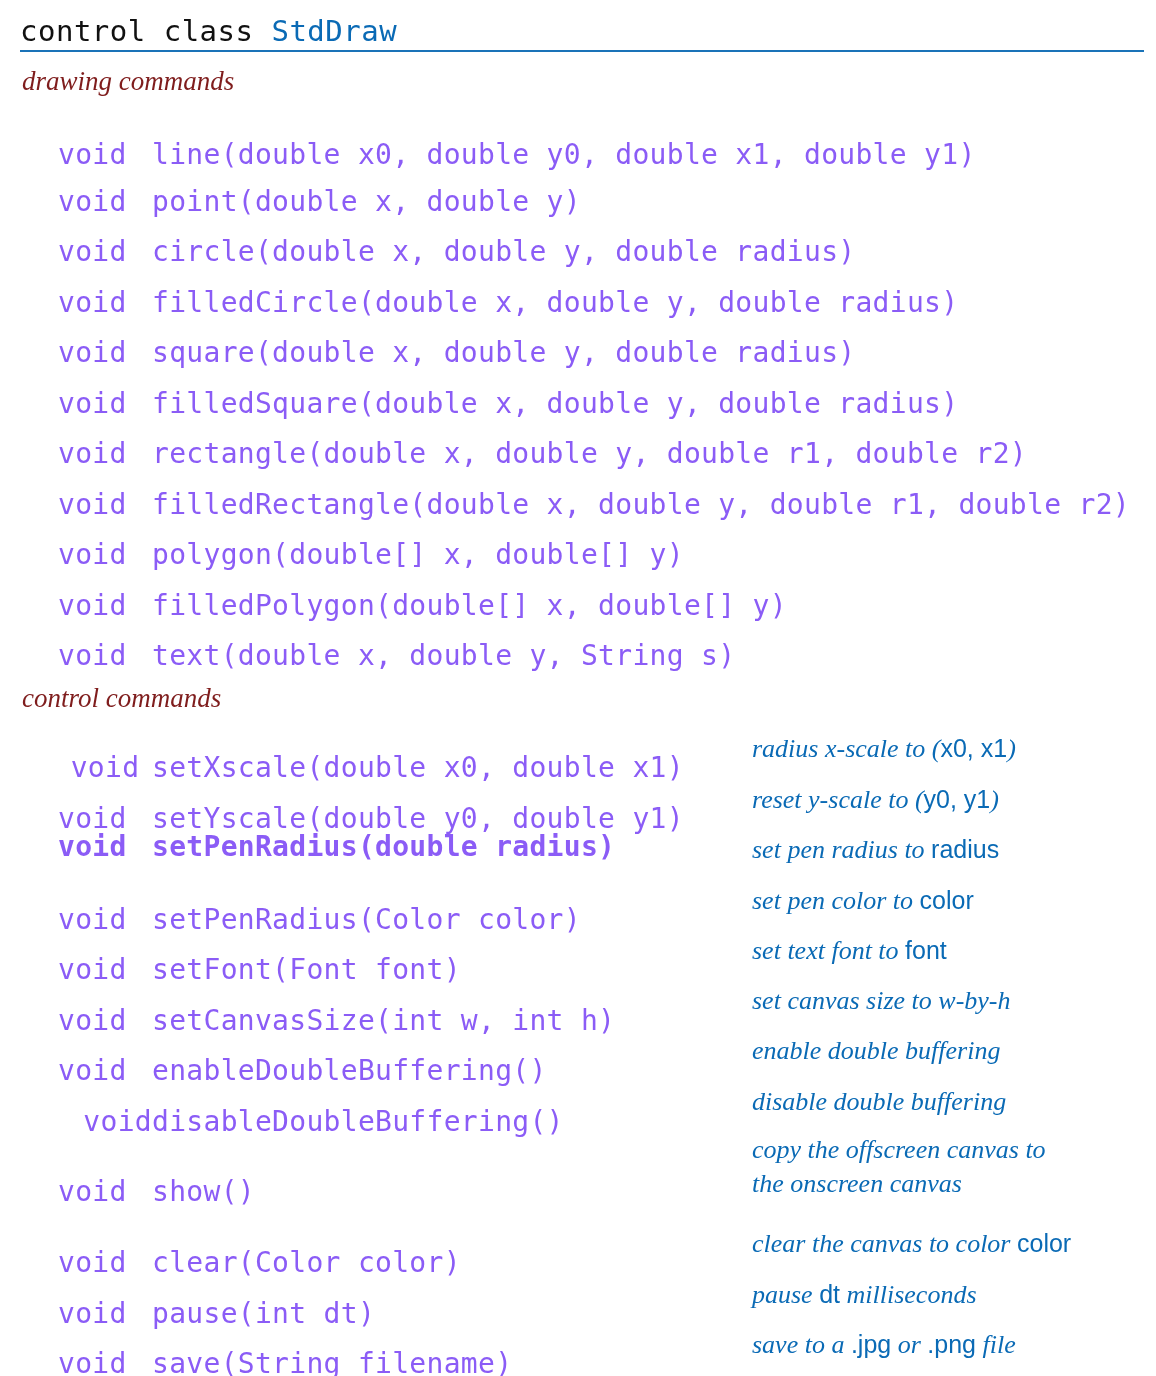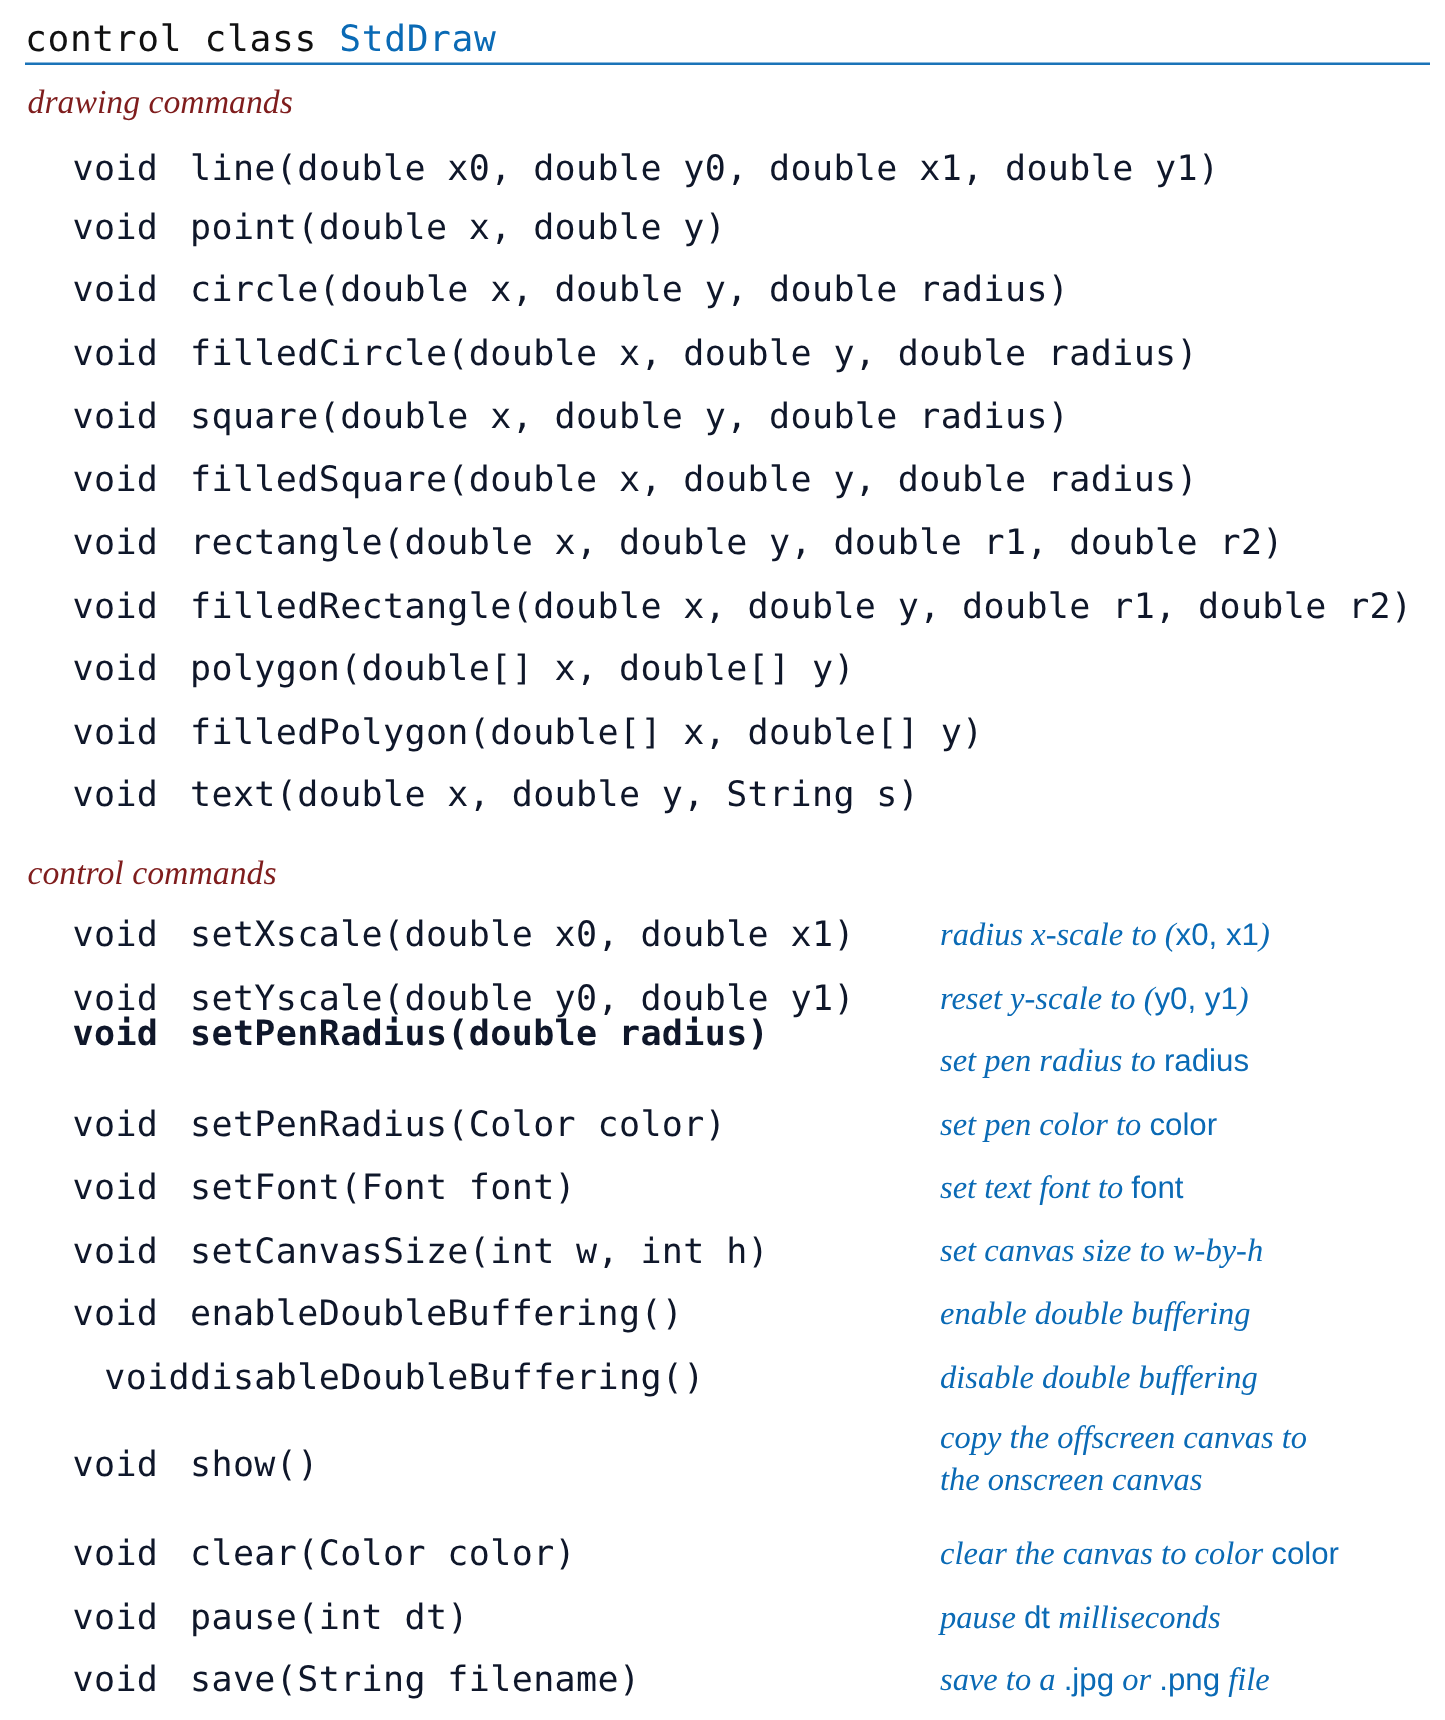--- a/index.html
+++ b/index.html
@@ -10,21 +10,21 @@
     position: absolute; left: 20px; top: 12px; width: 1124px; height: 38px;
     border-bottom: 2px solid #1a73b8;
   }
   .header .title { font-size: 29px; color: #111; letter-spacing: 0.5px; line-height: 38px; }
   .header .cls { color: #0a6ab5; margin-top: 16px; }
   .section-label {
     position: absolute; left: 22px; font-size: 27px; color: #7f1d1d;
   }
   .row {
     position: absolute; left: 58px; height: 40px; line-height: 40px;
-    font-size: 28px; color: #0f172a; white-space: pre; letter-spacing: 0.3px;
+    font-size: 28px; color: #8b5cf6; white-space: pre; letter-spacing: 0.3px; margin-top: 20px;
   }
   .row .ret { display: inline-block; width: 94px; }
   .desc {
     position: absolute; left: 752px; font-size: 26px; color: #0a6ab5; line-height: 34px; white-space: pre;
   }
   .desc .code { font-family: Liberation Sans, sans-serif; font-style: normal; font-size: 25px; }
 </style>
 </head>
 <body>
 
@@ -44,21 +44,21 @@
     <div class="row mono" style="top: 414px;"><span class="ret">void</span><span>rectangle(double x, double y, double r1, double r2)</span></div>
     <div class="row mono" style="top: 465px;"><span class="ret">void</span><span>filledRectangle(double x, double y, double r1, double r2)</span></div>
     <div class="row mono" style="top: 515px;"><span class="ret">void</span><span>polygon(double[] x, double[] y)</span></div>
     <div class="row mono" style="top: 566px;"><span class="ret">void</span><span>filledPolygon(double[] x, double[] y)</span></div>
     <div class="row mono" style="top: 616px;"><span class="ret">void</span><span>text(double x, double y, String s)</span></div>
   </div>
 
 <div class="section-label serif-i" style="top:683px;">control commands</div>
 
 <div id="control-list">
-    <div class="row mono" style="top: 728px;"><span class="ret">void</span><span>setXscale(double x0, double x1)</span></div>
+    <div class="row mono" style="top: 728px; text-align: center;"><span class="ret">void</span><span>setXscale(double x0, double x1)</span></div>
     <div class="desc serif-i" style="top: 731px;"><span>radius x-scale to (</span><span class="code">x0, x1</span><span>)</span></div>
     <div class="row mono" style="top: 779px;"><span class="ret">void</span><span>setYscale(double y0, double y1)</span></div>
     <div class="desc serif-i" style="top: 782px;"><span>reset y-scale to (</span><span class="code">y0, y1</span><span>)</span></div>
     <div class="row mono" style="top: 807px; font-weight: bold;"><span class="ret">void</span><span>setPenRadius(double radius)</span></div>
     <div class="desc serif-i" style="top: 832px;"><span>set pen radius to </span><span class="code">radius</span></div>
     <div class="row mono" style="top: 880px;"><span class="ret">void</span><span>setPenRadius(Color color)</span></div>
     <div class="desc serif-i" style="top: 883px;"><span>set pen color to </span><span class="code">color</span></div>
     <div class="row mono" style="top: 930px;"><span class="ret">void</span><span>setFont(Font font)</span></div>
     <div class="desc serif-i" style="top: 933px;"><span>set text font to </span><span class="code">font</span></div>
     <div class="row mono" style="top: 981px;"><span class="ret">void</span><span>setCanvasSize(int w, int h)</span></div>

